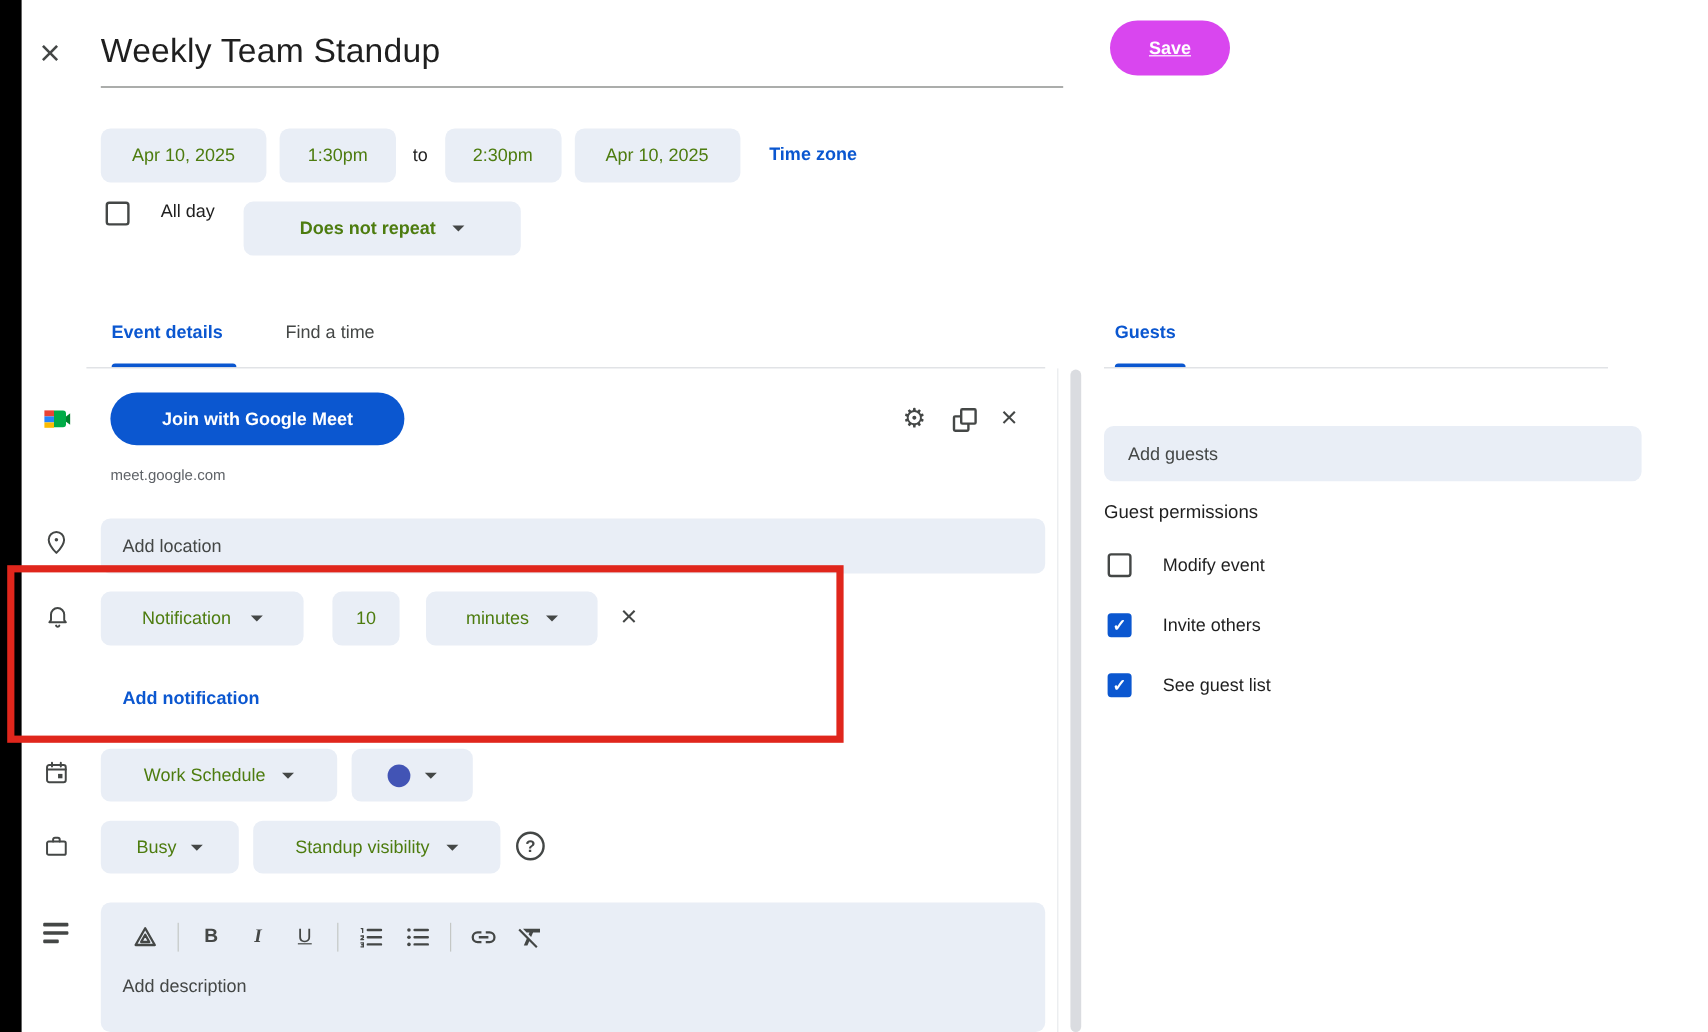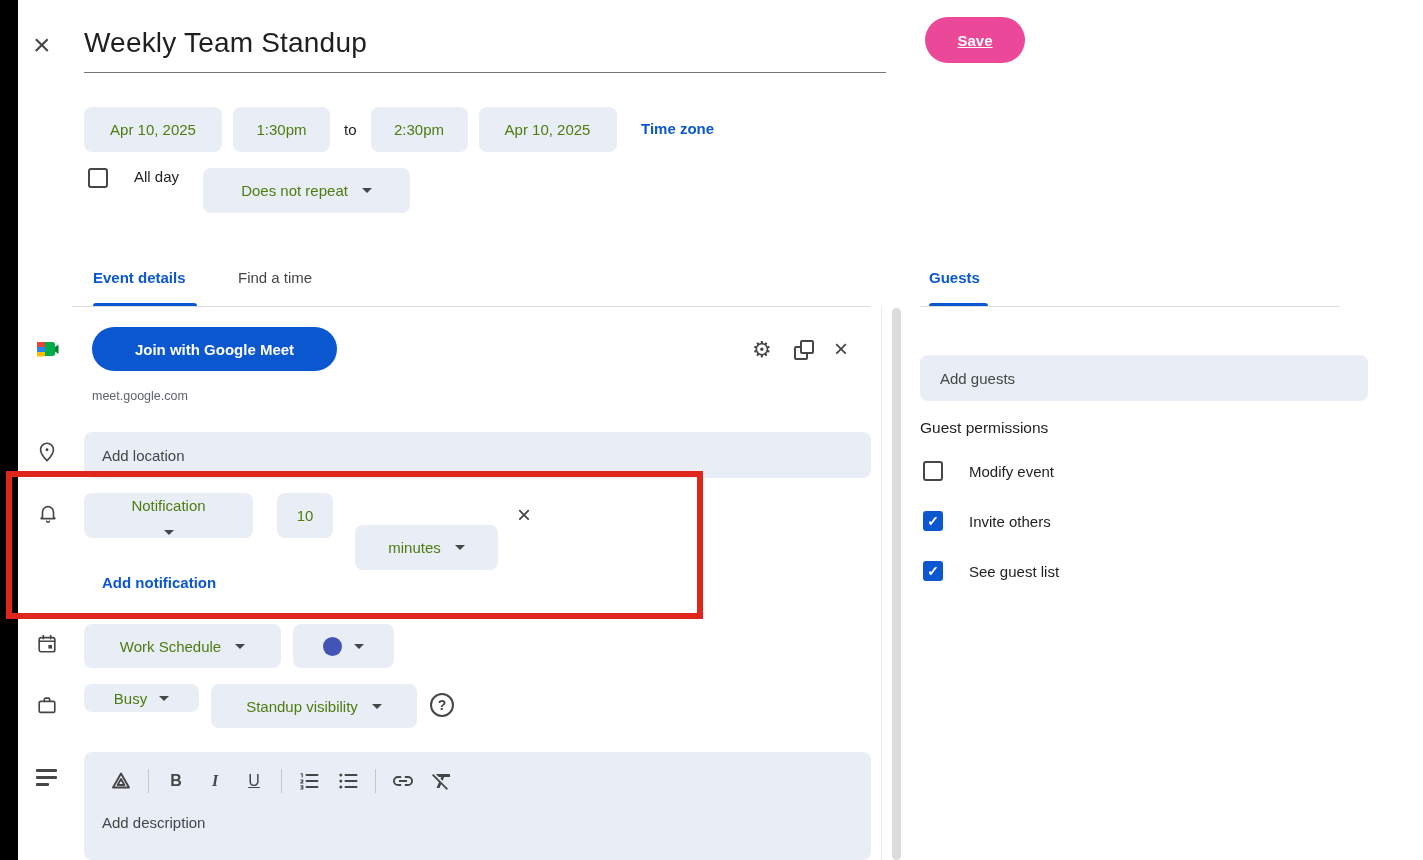--- a/index.html
+++ b/index.html
@@ -8,40 +8,40 @@
   .page { position:relative; width:1423px; height:860px; background:#fff; overflow:hidden; }
 
   .edge-bar { position:absolute; left:0; top:0; width:18px; height:860px; background:#000; z-index:2; }
 
   .abs { position:absolute; }
 
   
   .close-x { left:33px; top:30px; font-size:30px; color:#444746; line-height:1; cursor:pointer; font-weight:400; }
   .evt-title { left:84px; top:27px; font-size:28px; color:#1f1f1f; letter-spacing:.2px; }
   .title-underline { left:84px; top:72px; width:802px; height:1px; background:#747775; }
-  .save-btn { left:925px; top:17px; width:100px; height:46px; border-radius:23px; background:#ec4899; color:#fff;
+  .save-btn { left:925px; top:17px; width:100px; height:46px; border-radius:23px; background:#d946ef; color:#fff;
               font-size:15px; font-weight:700; display:flex; align-items:center; justify-content:center; cursor:pointer; border:none;text-decoration:underline; }
 
   
   .chip { background:#e9eef6; border-radius:8px; height:45px; display:inline-flex; align-items:center; justify-content:center;
           font-size:15px; color:#4d7c0f; cursor:pointer; }
   .caret { width:0; height:0; border-left:5px solid transparent; border-right:5px solid transparent; border-top:5px solid #444746; display:inline-block; }
 
   .dt-row { left:84px; top:107px; display:flex; align-items:center; gap:11px; }
   .chip-date { width:138px; }
   .chip-time { width:97px; }
   .to-label { font-size:15px; color:#1f1f1f; padding:0 3px; }
   .tz-link { left:641px; top:120px; font-size:15px; font-weight:700; color:#0b57d0; cursor:pointer; }
 
   .allday-row { left:88px; top:168px; height:44px; display:flex; align-items:flex-start; }
   .cbx { width:20px; height:20px; border:2px solid #444746; border-radius:3px; background:#fff; cursor:pointer; flex:none; }
   .cbx.checked { background:#0b57d0; border-color:#0b57d0; color:#fff; display:flex; align-items:center; justify-content:center;
                  font-size:14px; font-weight:700; line-height:1; }
   .allday-label { margin-left:26px; font-size:15px; }
-  .chip-repeat { margin-left:24px; width:207px; gap:14px; display:inline-flex; }
+  .chip-repeat { margin-left:24px; width:231px; gap:14px; display:inline-flex;font-weight:bold; }
 
   
   .tab { font-size:15px; cursor:pointer; }
   .tab.active { color:#0b57d0; font-weight:700; }
   .tab.inactive { color:#444746; }
   .tab-underline { height:3px; background:#0b57d0; border-radius:3px 3px 0 0; }
   .hairline { background:#dadce0; height:1px; }
 
   
   .meet-btn { left:92px; top:327px; width:245px; height:44px; border-radius:22px; background:#0b57d0; color:#fff;
@@ -58,33 +58,33 @@
   
   .field { background:#e9eef6; border-radius:8px; border:none; outline:none; font-family:"Liberation Sans", sans-serif;
            font-size:15px; color:#3c3f42; }
   .field::placeholder { color:#444746; opacity:1; }
   .loc-input { left:84px; top:432px; width:787px; height:46px; padding:0 18px; }
 
   
   .red-box { left:6px; top:471px; width:697px; height:148px; border:6px solid #e0261c; z-index:5; pointer-events:none; }
 
   
-  .chip-notif { left:84px; top:493px; width:169px; gap:16px;flex-direction:column; }
+  .chip-notif { left:84px; top:493px; width:169px; gap:16px; }
   .chip-val { left:277px; top:493px; width:56px; }
-  .chip-unit { left:355px; top:493px; width:143px; gap:14px;margin-top:32px; }
+  .chip-unit { left:355px; top:493px; width:143px; gap:14px; }
   .notif-x { left:517px; top:503px; }
   .add-notif { left:102px; top:574px; font-size:15px; font-weight:700; color:#0b57d0; cursor:pointer; }
 
   
   .chip-cal { left:84px; top:624px; width:197px; gap:14px; height:44px; }
   .chip-color { left:293px; top:624px; width:101px; gap:12px; height:44px; }
   .cal-color-dot { width:19px; height:19px; border-radius:50%; display:inline-block; }
 
   
-  .chip-busy { left:84px; top:684px; width:115px; gap:12px; height:28px; }
+  .chip-busy { left:84px; top:684px; width:115px; gap:12px; height:44px; }
   .chip-vis { left:211px; top:684px; width:206px; gap:14px; height:44px; }
   .help-ic { left:430px; top:693px; width:24px; height:24px; border:2px solid #444746; border-radius:50%; color:#444746;
              display:flex; align-items:center; justify-content:center; font-size:14px; font-weight:700; cursor:pointer; }
 
   
   .desc-box { left:84px; top:752px; width:787px; height:108px; background:#e9eef6; border-radius:8px; }
   .toolbar { position:absolute; left:22px; top:15px; display:flex; align-items:center; gap:9px; height:28px; }
   .tb-btn { min-width:30px; height:28px; display:flex; align-items:center; justify-content:center; color:#444746; cursor:pointer;
             font-size:16px; }
   .tb-sep { width:1px; height:24px; background:#c4c7c5; margin:0 3px; }

